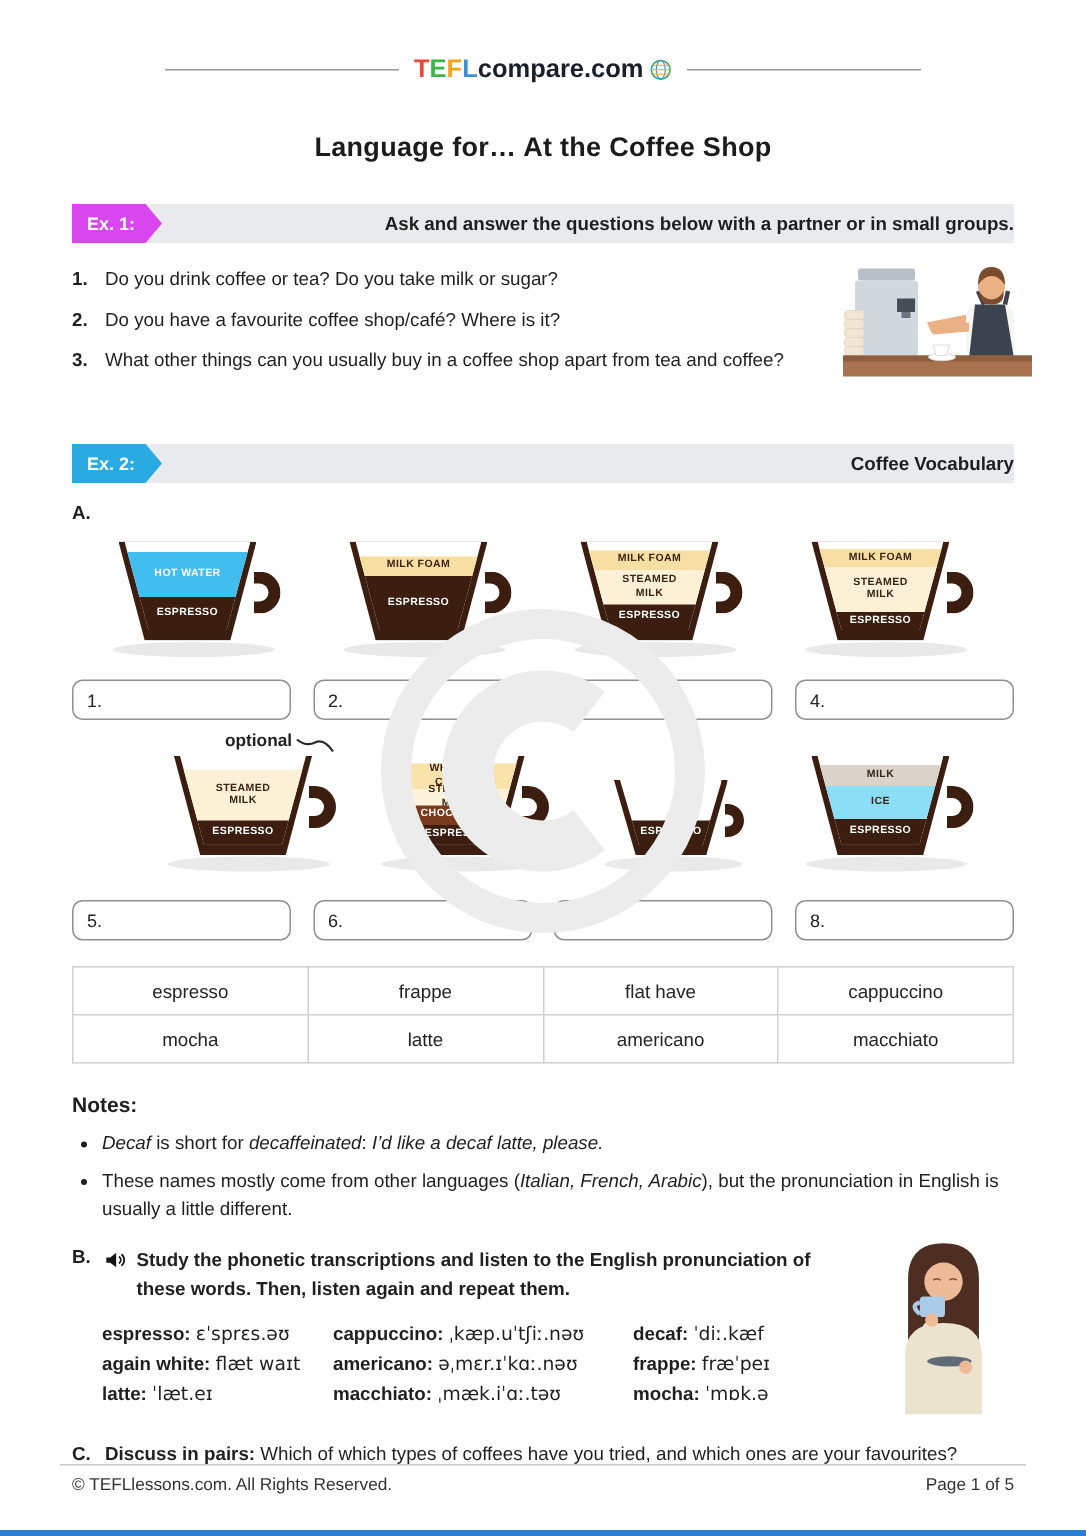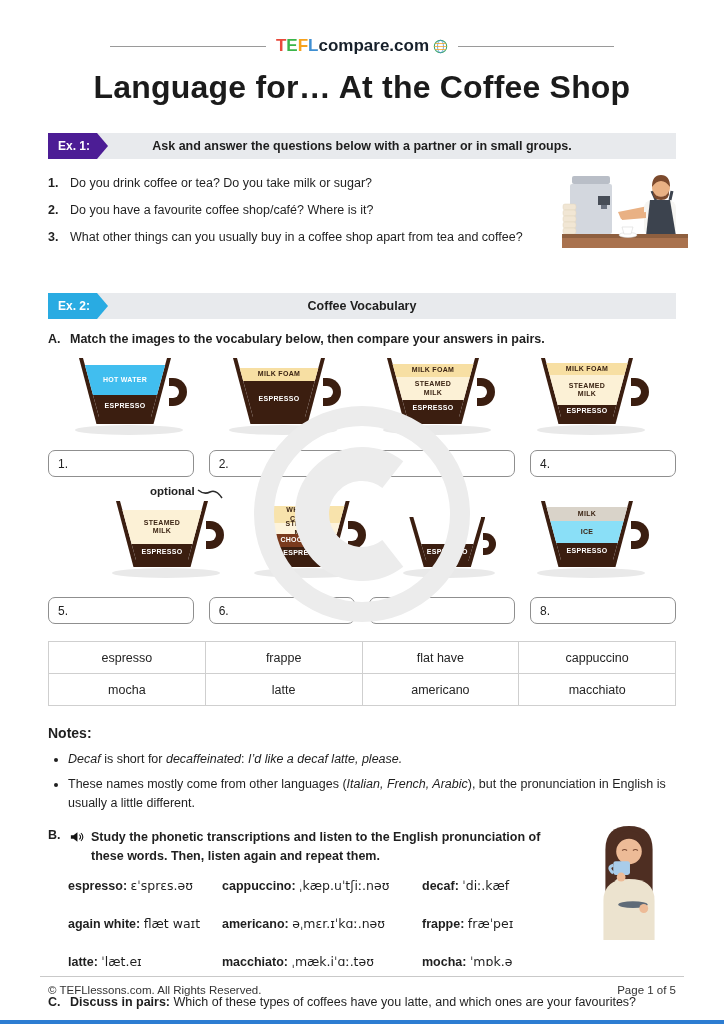--- a/index.html
+++ b/index.html
@@ -7,28 +7,28 @@
         font-family:"Liberation Sans",sans-serif;color:#1f1f1f;}
 
   
   .header{display:flex;align-items:center;width:504px;margin:36px auto 0;}
   .h-rule{flex:1;height:1px;background:#9a9a9a;}
   .brand{display:flex;align-items:center;padding:0 10px;font-size:17px;font-weight:800;white-space:nowrap;}
   .b-letter{font-weight:800;}
   .b-rest{color:#17202a;}
   .globe{margin-left:4px;display:inline-block;vertical-align:middle;}
 
-  h1{margin:13px 0 0;text-align:center;font-size:32px;font-weight:700;color:#1b1b1b;letter-spacing:.2px;}
+  h1{margin:32px 0 0;text-align:center;font-size:18px;font-weight:700;color:#1b1b1b;letter-spacing:.2px;}
 
   
   .ex-bar{position:relative;height:26px;margin:27px 48px 0;}
   .ex-tag{position:absolute;left:0;top:0;bottom:0;display:flex;align-items:center;
           padding:0 18px 0 10px;color:#fff;font-weight:700;font-size:12px;
           clip-path:polygon(0 0,calc(100% - 11px) 0,100% 50%,calc(100% - 11px) 100%,0 100%);}
-  .ex-bar-text{line-height:26px;text-align:center;font-weight:700;font-size:12.5px;color:#1e1e1e;}
+  .ex-bar-text{line-height:26px;text-align:right;font-weight:700;font-size:12.5px;color:#1e1e1e;}
 
   
   .ex1-body{position:relative;margin:15px 48px 0;min-height:92px;}
   .q-row{display:flex;margin-bottom:9px;font-size:12.5px;line-height:1.45;max-width:515px;}
   .q-num{font-weight:700;width:22px;flex:0 0 22px;}
   .illu-barista{position:absolute;right:-12px;top:-8px;}
 
   
   .task-line{margin:13px 48px 0;font-size:12.5px;font-weight:700;display:flex;}
   .task-label{width:22px;flex:0 0 22px;}
@@ -71,21 +71,21 @@
   .notes li{margin-bottom:6px;font-size:12.5px;line-height:1.5;color:#1f1f1f;}
   .bi{font-weight:400;font-style:italic;}
   .it{font-style:italic;}
 
   
   .section-b{position:relative;margin:16px 48px 0;}
   .exB-row{display:flex;gap:7px;font-size:12.5px;font-weight:700;}
   .exB-label{width:15px;flex:0 0 15px;}
   .exB-text{max-width:452px;line-height:1.5;}
   .speaker{margin-top:2px;flex:0 0 auto;}
-  .phonetics{margin:12px 0 0 20px;display:grid;grid-template-columns:154px 200px 1fr;row-gap:23px;font-size:12.5px;max-width:500px;}
+  .phonetics{margin:12px 0 0 20px;display:grid;grid-template-columns:154px 200px 1fr;row-gap:5px;font-size:12.5px;max-width:500px;}
   .ph-word{font-weight:700;}
   .ph-ipa{font-family:"DejaVu Sans",sans-serif;}
   .illu-woman{position:absolute;right:-12px;top:-10px;}
 
   
   .exC{margin:24px 48px 0;font-size:12.5px;display:flex;line-height:1.5;}
   .exC-label{width:22px;flex:0 0 22px;font-weight:700;}
   .exC-bold{font-weight:700;}
 
   
@@ -116,21 +116,21 @@
         <path d="M1.8 10h16.4M3 6h14M3 14h14" stroke="#F6A21E" stroke-width="1" fill="none"></path>
       </svg>
     </div>
     <div class="h-rule"></div>
   </div>
 
   <h1>Language for… At the Coffee Shop</h1>
 
   <div class="ex-bar" style="background: rgb(232, 234, 237);">
     <div class="ex-bar-text">Ask and answer the questions below with a partner or in small groups.</div>
-    <div class="ex-tag" style="background: #4c1d95;">Ex. 1:</div>
+    <div class="ex-tag" style="background: #d946ef;">Ex. 1:</div>
   </div>
 
   <div class="ex1-body">
     <div class="q-row">
       <span class="q-num">1.</span>
       <span>Do you drink coffee or tea? Do you take milk or sugar?</span>
     </div>
     <div class="q-row">
       <span class="q-num">2.</span>
       <span>Do you have a favourite coffee shop/café? Where is it?</span>
@@ -166,21 +166,20 @@
     </svg>
   </div>
 
   <div class="ex-bar" style="background: rgb(232, 234, 237);">
     <div class="ex-bar-text">Coffee Vocabulary</div>
     <div class="ex-tag" style="background: rgb(41, 171, 226); text-align: center;">Ex. 2:</div>
   </div>
 
   <div class="task-line">
     <span class="task-label">A.</span>
-    <span>Match the images to the vocabulary below, then compare your answers in pairs.</span>
   </div>
 
   <div class="cups-row" id="cups-row-1">
       <div class="cup">
         <div class="cup-shadow"></div>
         <div class="cup-body"></div>
         <div class="cup-inner">
           <div class="cup-layer" style="background: rgb(65, 190, 239); color: rgb(255, 255, 255); height: 30px; flex: 0 0 30px;">HOT WATER</div>
           <div class="cup-layer" style="background: rgb(59, 30, 16); color: rgb(255, 255, 255); height: 22px; flex: 0 0 22px;">ESPRESSO</div>
         </div>
@@ -339,21 +338,21 @@
       <rect x="44" y="44" width="17" height="14" rx="2.5" fill="#A9CCE9"></rect>
       <path d="M44 48 q-7 2 0 8" stroke="#A9CCE9" stroke-width="3" fill="none"></path>
       <circle cx="52" cy="60" r="4.5" fill="#EDBB97"></circle>
       <ellipse cx="64" cy="88" rx="15" ry="3.5" fill="#5F6B78"></ellipse>
       <circle cx="75" cy="92" r="4.5" fill="#EDBB97"></circle>
     </svg>
   </div>
 
   <div class="exC">
     <span class="exC-label">C.</span>
-    <span><span class="exC-bold">Discuss in pairs:</span><span> Which of these types of coffees have you latte, and which ones are your favourites?</span></span>
+    <span><span class="exC-bold">Discuss in pairs:</span><span> Which of which types of coffees have you tried, and which ones are your favourites?</span></span>
   </div>
 
   <div class="watermark">
     <svg width="228" height="228" viewBox="0 0 228 228">
       <circle cx="114" cy="114" r="98" fill="none" stroke="#ECECEC" stroke-width="20"></circle>
       <path d="M 144.8 74.6 A 50 50 0 1 0 144.8 153.4" fill="none" stroke="#ECECEC" stroke-width="34"></path>
     </svg>
   </div>
 
   <div class="footer-rule"></div>

